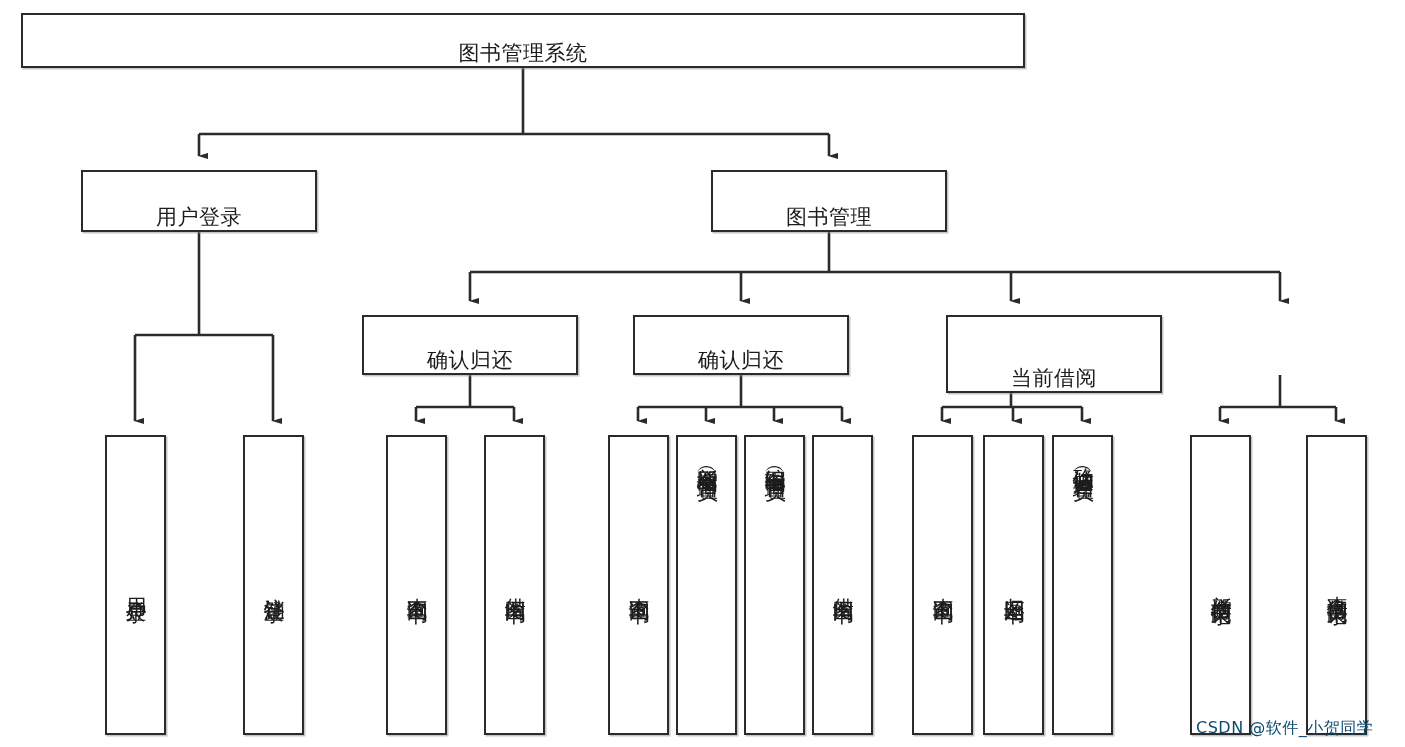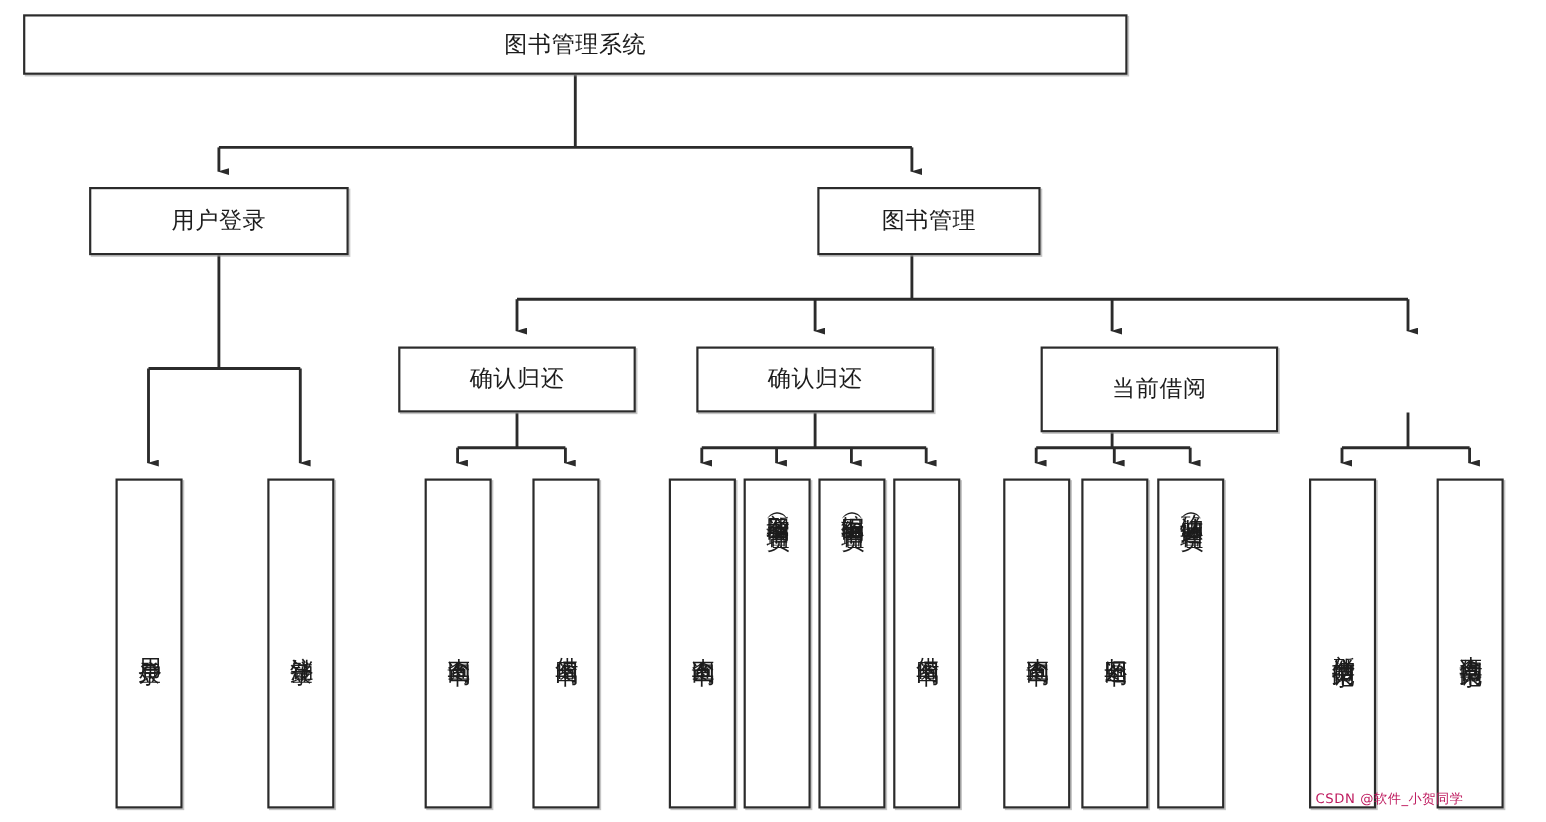--- a/index.html
+++ b/index.html
@@ -26,21 +26,21 @@
     width: 1405px;
     height: 747px;
   }
   .node-box {
     position: absolute;
     box-sizing: border-box;
     background: #ffffff;
     border: 2px solid #2b2b2b;
     box-shadow: 1.5px 1.5px 0 0 rgba(150,150,150,0.55);
     display: flex;
-    align-items: center;
+    align-items: flex-end;
     justify-content: center;
   }
   .node-label-h {
     font-size: 21px;
     color: #1c1c1c;
     letter-spacing: 0.5px;
     line-height: 1.2;
     white-space: nowrap;
     text-align: center;
   }
@@ -57,22 +57,22 @@
     writing-mode: vertical-rl;
     text-orientation: upright;
     font-size: 21px;
     color: #1c1c1c;
     line-height: 1.32;
     letter-spacing: 2px;
     white-space: nowrap;
   }
   .watermark {
     position: absolute;
-    font-size: 12px;
-    color: #be185d;
+    font-size: 16px;
+    color: #0c4a6e;
     white-space: nowrap;
     letter-spacing: 0.5px;
     pointer-events: none;
   }
 </style>
 </head>
 <body>
 
 <div id="diagram-root">
 
@@ -139,21 +139,21 @@
   </svg>
 
   <div class="node-box" style="left:21px; top:13px; width:1004px; height:55px;">
     <span class="node-label-h">图书管理系统</span>
   </div>
 
   <div class="node-box" style="left:81px; top:170px; width:236px; height:62px;">
     <span class="node-label-h">用户登录</span>
   </div>
 
-  <div class="node-box" style="left:711px; top:170px; width:203px; height:62px;margin-left:32px;">
+  <div class="node-box" style="left:711px; top:170px; width:236px; height:62px;">
     <span class="node-label-h">图书管理</span>
   </div>
 
   <div class="node-box" style="left:362px; top:315px; width:216px; height:60px;">
     <span class="node-label-h">确认归还</span>
   </div>
 
   <div class="node-box" style="left:633px; top:315px; width:216px; height:60px;">
     <span class="node-label-h">确认归还</span>
   </div>

